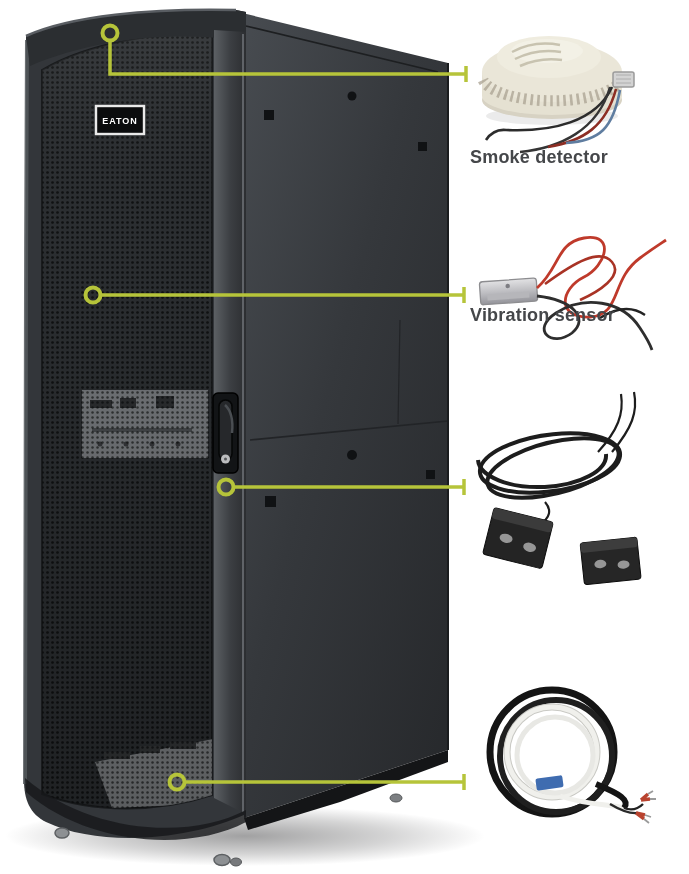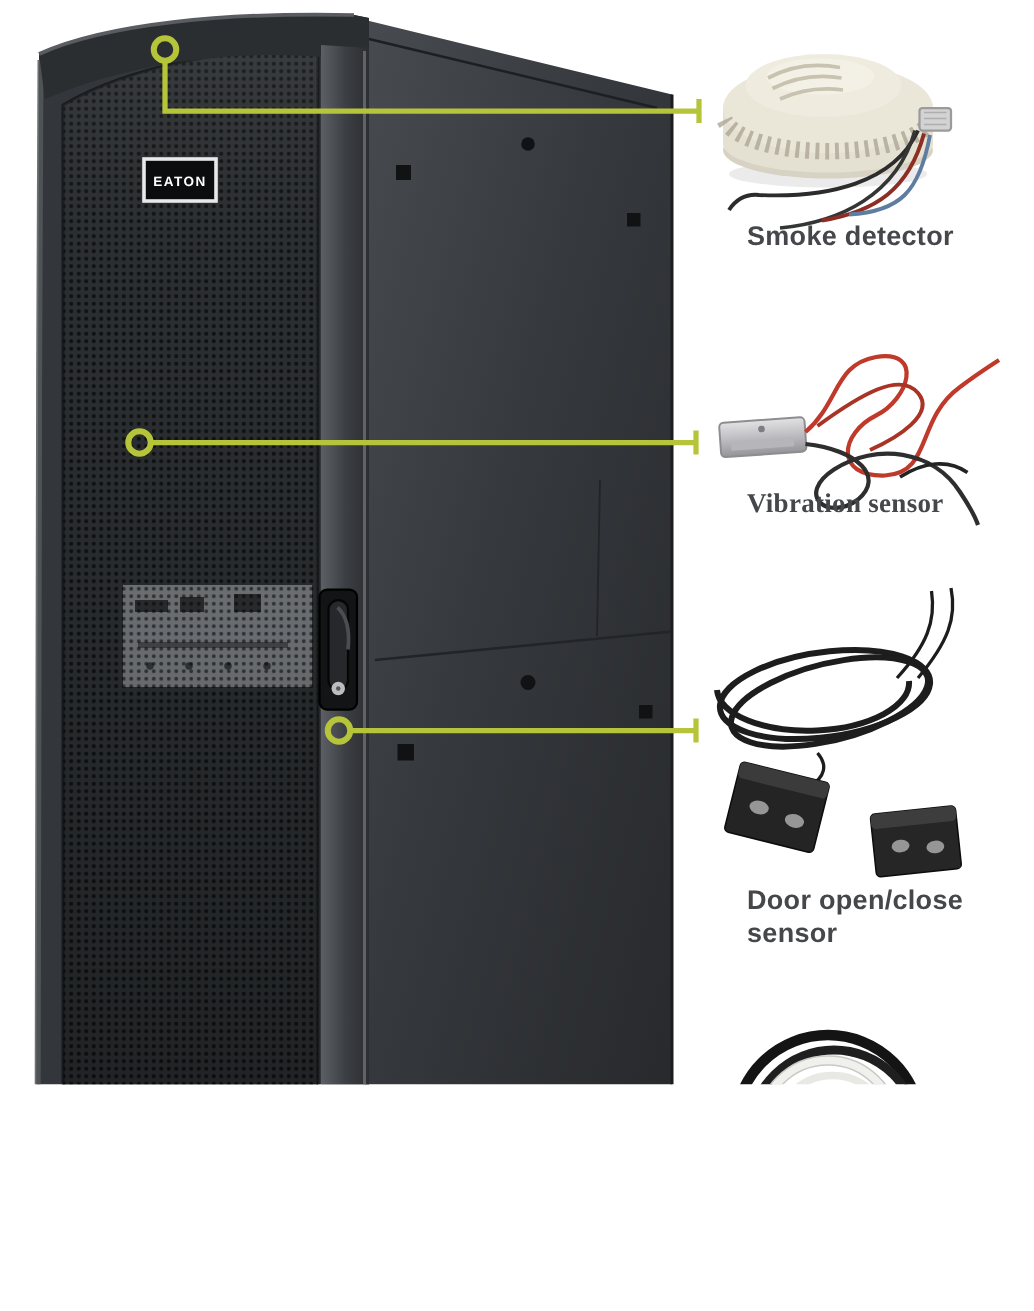--- a/index.html
+++ b/index.html
@@ -1,34 +1,33 @@
 <!DOCTYPE html>
 <html><head>
 <meta charset="utf-8">
 <style>
   html,body{margin:0;padding:0;background:#ffffff;}
   .stage{
     position:relative;
-    width:689px;height:723px;
+    width:689px;height:874px;
     background:#ffffff;
     font-family:"Liberation Sans", sans-serif;
     overflow:hidden;
   }
   .stage svg{position:absolute;left:0;top:0;}
   .callout-label{
     position:absolute;
     font-weight:700;
     font-size:18px;
     line-height:22px;
     color:#45474a;
     letter-spacing:.2px;
-    margin-left:28px;
   }
   .label-smoke{left:470px;top:146px;}
-  .label-vibration{left:470px;top:324px;font-family:Liberation Serif, serif;}
+  .label-vibration{left:470px;top:304px;}
   .label-door{left:470px;top:589px;width:160px;}
   .label-water{left:466px;top:823px;}
 </style>
 </head>
 <body>
 
 <div class="stage">
 
 <svg width="689" height="874" viewBox="0 0 689 874">
   <defs>
@@ -249,15 +248,14 @@
     <g>
       <path d="M641,800 l7,-6 M641,800 l9,-1" stroke="#b9432f" stroke-width="3.4" fill="none"></path>
       <path d="M636,813 l9,2 M636,813 l8,6" stroke="#b9432f" stroke-width="3.4" fill="none"></path>
       <path d="M648,794 l5,-3 M650,799 l6,0 M645,815 l6,2 M644,819 l5,4" stroke="#9a9a9a" stroke-width="1.8" fill="none"></path>
     </g>
   </g>
 </svg>
 
 <div class="callout-label label-smoke">Smoke detector</div>
 <div class="callout-label label-vibration">Vibration sensor</div>
-<div class="callout-label label-door">Door open/close sensor</div>
 
 </div>
 
 </body></html>

